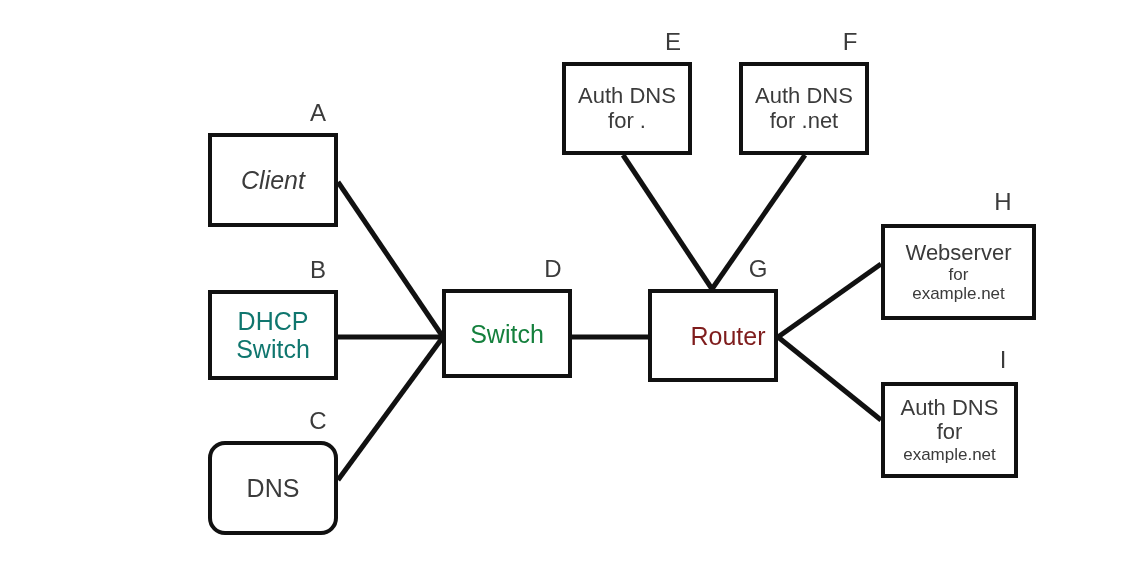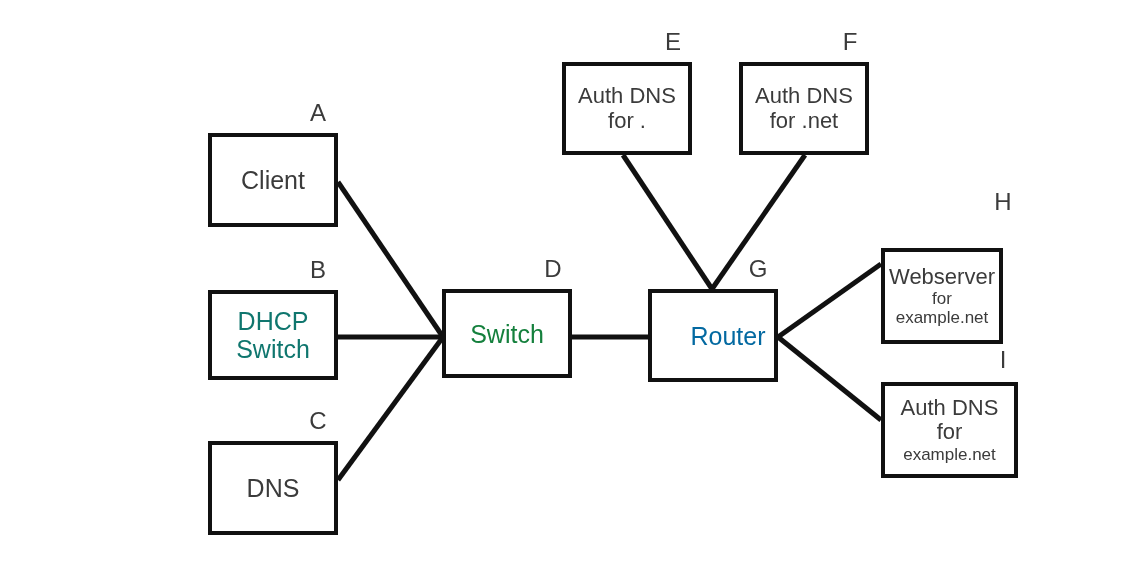--- a/index.html
+++ b/index.html
@@ -66,52 +66,52 @@
       <line x1="338" y1="337" x2="443" y2="337" stroke="#111111" stroke-width="5" stroke-linecap="butt"></line>
       <line x1="338" y1="480" x2="443" y2="337" stroke="#111111" stroke-width="5" stroke-linecap="butt"></line>
       <line x1="572" y1="337" x2="648" y2="337" stroke="#111111" stroke-width="5" stroke-linecap="butt"></line>
       <line x1="623" y1="155" x2="712" y2="289" stroke="#111111" stroke-width="5" stroke-linecap="butt"></line>
       <line x1="805" y1="155" x2="712" y2="289" stroke="#111111" stroke-width="5" stroke-linecap="butt"></line>
       <line x1="778" y1="337" x2="881" y2="264" stroke="#111111" stroke-width="5" stroke-linecap="butt"></line>
       <line x1="778" y1="337" x2="881" y2="420" stroke="#111111" stroke-width="5" stroke-linecap="butt"></line>
     </svg>
 
   <div id="node-layer">
-      <div class="node-box" style="left: 208px; top: 133px; width: 130px; height: 94px; border-color: rgb(17, 17, 17); color: rgb(59, 59, 59);">
+      <div class="node-box" style="left: 208px; top: 133px; width: 130px; height: 94px; border-color: rgb(17, 17, 17); color: rgb(59, 59, 59); font-style: italic;">
         <span class="node-line size-lg">Client</span>
       </div>
       <div class="node-tag" style="left: 300px; top: 99px; color: rgb(59, 59, 59);">A</div>
       <div class="node-box" style="left: 208px; top: 290px; width: 130px; height: 90px; border-color: rgb(17, 17, 17); color: #0f766e;">
         <span class="node-line size-lg">DHCP</span>
         <span class="node-line size-lg">Switch</span>
       </div>
       <div class="node-tag" style="left: 300px; top: 256px; color: rgb(59, 59, 59);">B</div>
-      <div class="node-box" style="left: 208px; top: 441px; width: 130px; height: 94px; border-color: rgb(17, 17, 17); color: rgb(59, 59, 59);">
+      <div class="node-box" style="left: 208px; top: 441px; width: 130px; height: 94px; border-color: rgb(17, 17, 17); color: rgb(59, 59, 59); border-radius: 17px;">
         <span class="node-line size-lg">DNS</span>
       </div>
       <div class="node-tag" style="left: 300px; top: 407px; color: rgb(59, 59, 59);">C</div>
       <div class="node-box" style="left: 442px; top: 289px; width: 130px; height: 89px; border-color: rgb(17, 17, 17); color: #15803d;">
         <span class="node-line size-lg">Switch</span>
       </div>
       <div class="node-tag" style="left: 535px; top: 255px; color: rgb(59, 59, 59);">D</div>
       <div class="node-box" style="left: 562px; top: 62px; width: 130px; height: 93px; border-color: rgb(17, 17, 17); color: rgb(59, 59, 59);">
         <span class="node-line size-md">Auth DNS</span>
         <span class="node-line size-md">for .</span>
       </div>
       <div class="node-tag" style="left: 655px; top: 28px; color: rgb(59, 59, 59);">E</div>
       <div class="node-box" style="left: 739px; top: 62px; width: 130px; height: 93px; border-color: rgb(17, 17, 17); color: rgb(59, 59, 59);">
         <span class="node-line size-md">Auth DNS</span>
         <span class="node-line size-md">for .net</span>
       </div>
       <div class="node-tag" style="left: 832px; top: 28px; color: rgb(59, 59, 59);">F</div>
-      <div class="node-box" style="left: 648px; top: 289px; width: 130px; height: 93px; border-color: rgb(17, 17, 17); color: #0369a1; padding-left: 30px;">
+      <div class="node-box" style="left: 648px; top: 289px; width: 130px; height: 93px; border-color: rgb(17, 17, 17); color: #7f1d1d; padding-left: 30px;">
         <span class="node-line size-lg">Router</span>
       </div>
       <div class="node-tag" style="left: 740px; top: 255px; color: rgb(59, 59, 59);">G</div>
-      <div class="node-box" style="left: 881px; top: 224px; width: 122px; height: 96px; border-color: rgb(17, 17, 17); color: rgb(59, 59, 59); margin-top: 24px;">
+      <div class="node-box" style="left: 881px; top: 224px; width: 155px; height: 96px; border-color: rgb(17, 17, 17); color: rgb(59, 59, 59);">
         <span class="node-line size-md">Webserver</span>
         <span class="node-line size-sm">for</span>
         <span class="node-line size-sm">example.net</span>
       </div>
       <div class="node-tag" style="left: 985px; top: 188px; color: rgb(59, 59, 59);">H</div>
       <div class="node-box" style="left: 881px; top: 382px; width: 137px; height: 96px; border-color: rgb(17, 17, 17); color: rgb(59, 59, 59);">
         <span class="node-line size-md">Auth DNS</span>
         <span class="node-line size-md">for</span>
         <span class="node-line size-sm">example.net</span>
       </div>

